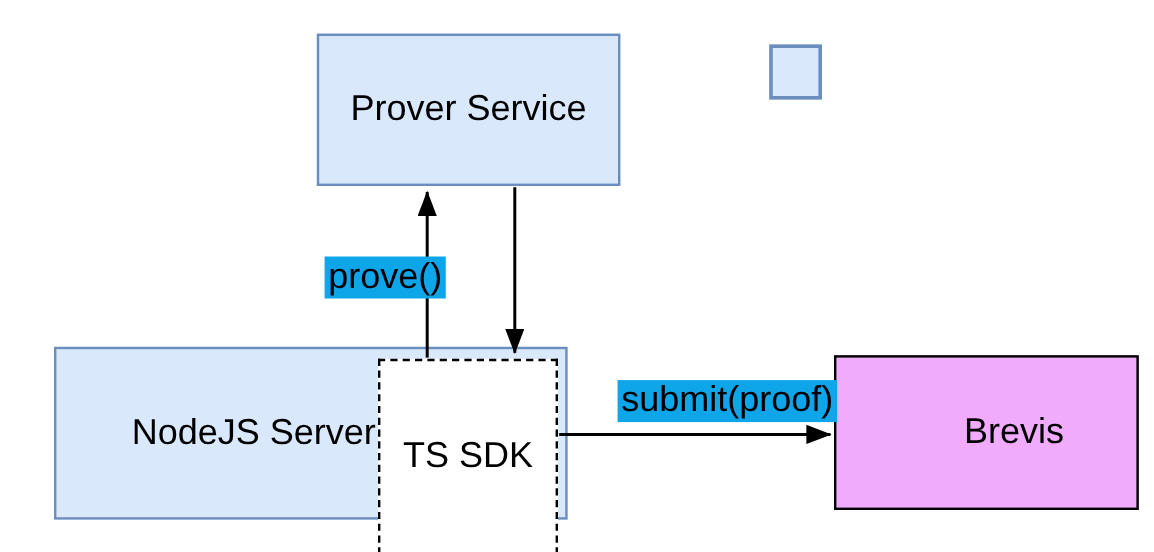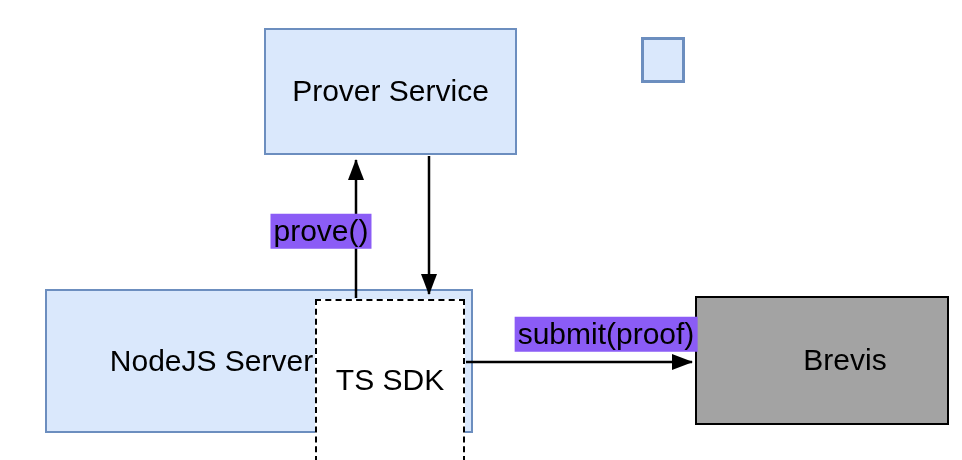--- a/index.html
+++ b/index.html
@@ -30,21 +30,21 @@
     align-items:center;
     justify-content:center;
     text-align:center;
     white-space:nowrap;
   }
   .node-blue{
     background:var(--component-fill);
     border:2.5px solid var(--component-border);
   }
   .node-white{
-    background:#a3a3a3;
+    background:#f0abfc;
     border:2.5px solid var(--line-color);
     padding-left:46px;
   }
   .node-dashed{
     background:#ffffff;
     border:2.5px dashed var(--line-color);
   }
   #prover-service{left:244px;top:28px;width:253px;height:127px;}
   #nodejs-server{left:25px;top:289px;width:428px;height:144px;padding-right:95px;}
   #ts-sdk{left:295px;top:299px;width:150px;height:163px;z-index:2;}
@@ -65,21 +65,21 @@
 
   svg.edges{
     position:absolute;
     left:0;top:0;width:962px;height:460px;
     z-index:3;
     pointer-events:none;
   }
   .edge-label{
     position:absolute;
     transform:translate(-50%,-50%);
-    background:#8b5cf6;
+    background:#0ea5e9;
     padding:0 3px;
     white-space:nowrap;
     z-index:4;
   }
   #label-prove{left:301px;top:231px;}
   #label-proof{left:425px;top:231px;}
   #label-submit{left:586px;top:334px;}
 </style>
 </head>
 <body>

